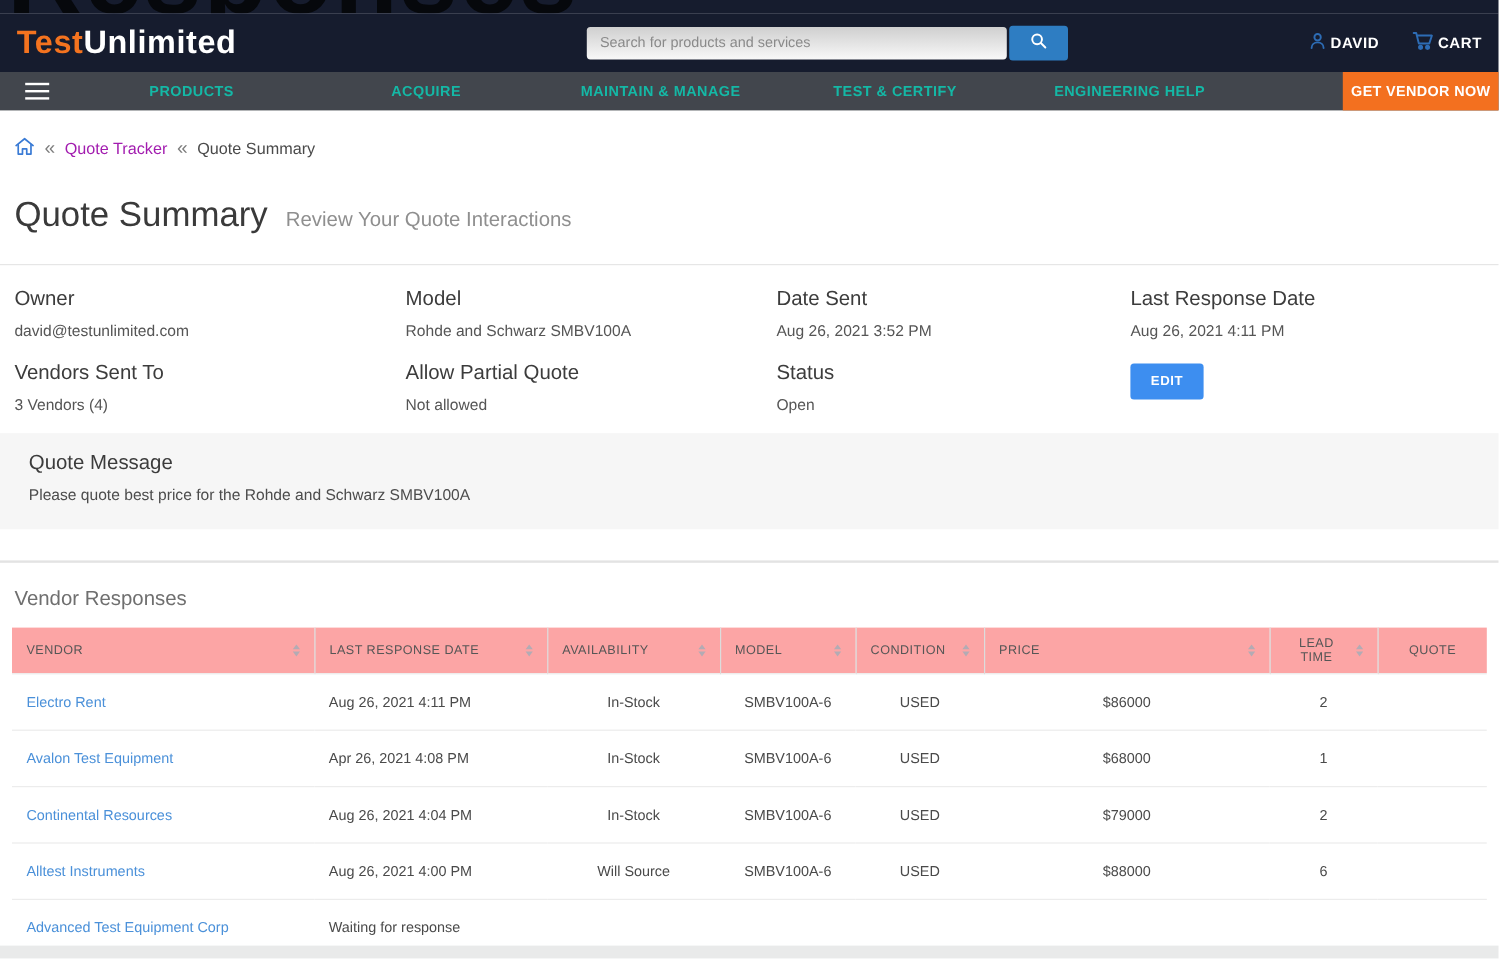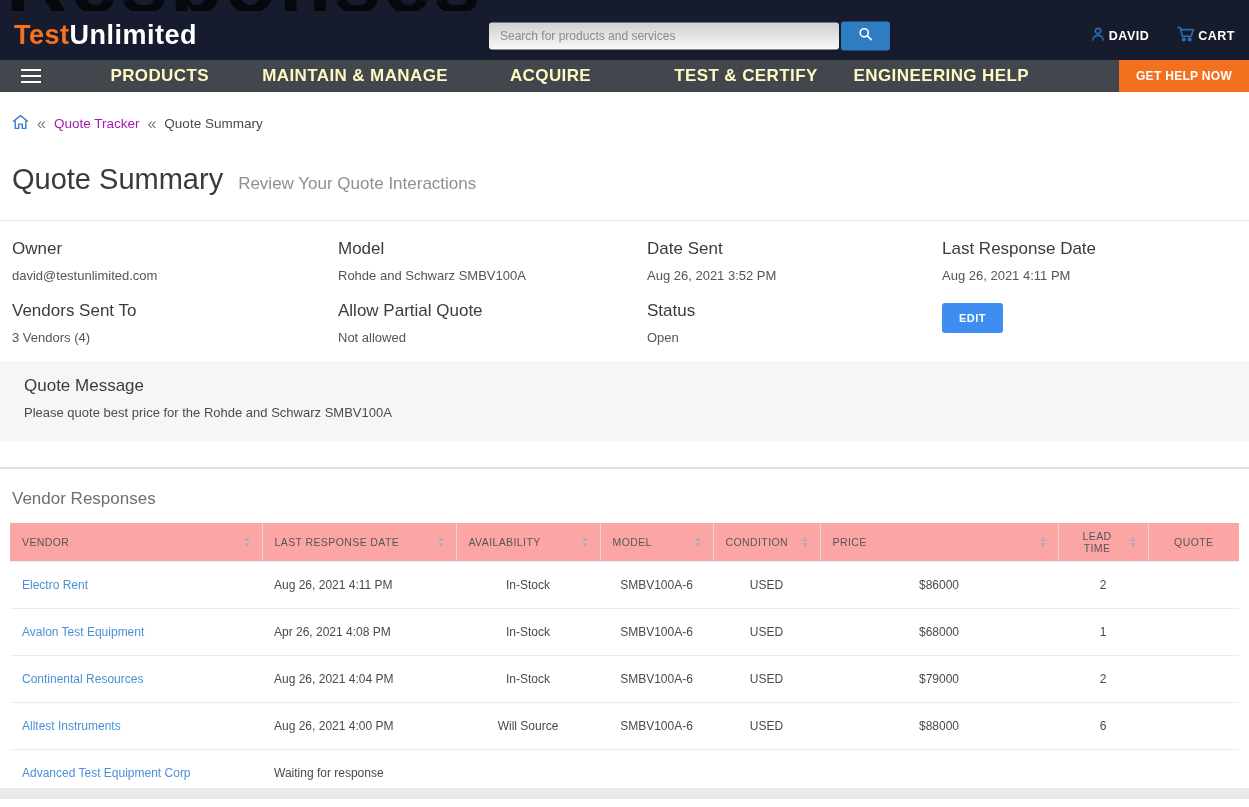--- a/index.html
+++ b/index.html
@@ -19,21 +19,21 @@
   .searchwrap input::placeholder { color:#8a8a8a; }
   .searchbtn { width:49px; height:29px; margin-left:2px; background:#2e7dc2; border:none; border-radius:3px; display:flex; align-items:center; justify-content:center; cursor:pointer; }
   .hdr-right { margin-left:auto; display:flex; align-items:center; gap:28px; }
   .hdr-item { display:flex; align-items:center; gap:3px; color:#fff; font-size:12.5px; font-weight:700; letter-spacing:.5px; cursor:pointer; }
 
   
   .nav { height:32px; background:#42464d; display:flex; align-items:stretch; }
   .burger { width:62px; display:flex; flex-direction:column; justify-content:center; align-items:center; gap:4px; cursor:pointer; }
   .burger i { display:block; width:20px; height:2px; background:#fff; }
   .nav-items { flex:1; display:flex; margin-right:80px; }
-  .nav-item { flex:1; display:flex; align-items:center; justify-content:center; color:#fef9c3; font-size:17px; font-weight:700; letter-spacing:.4px; cursor:pointer; }
+  .nav-item { flex:1; display:flex; align-items:center; justify-content:center; color:#14b8a6; font-size:12px; font-weight:700; letter-spacing:.4px; cursor:pointer; }
   .nav-cta { width:130px; background:#f3701f; color:#fff; font-size:12px; font-weight:700; display:flex; align-items:center; justify-content:center; cursor:pointer; letter-spacing:.3px; }
 
   
   .crumbs { display:flex; align-items:center; gap:8px; padding:22px 12px 0; font-size:13.5px; }
   .crumbs .sep { color:#7c7c7c; font-size:16px; line-height:1; }
   .crumb-link { color:#a21caf; cursor:pointer; }
   .crumb-cur { color:#4a4a4a; }
 
   
   .titlerow { padding:30px 12px 0; display:flex; align-items:baseline; }
@@ -124,26 +124,26 @@
   <div class="nav">
     <div class="burger">
       <span>
           <i></i>
         </span>
         <i></i>
         <i></i>
     </div>
     <div class="nav-items">
       <div class="nav-item">PRODUCTS</div>
+      <div class="nav-item">ACQUIRE</div>
       <div class="nav-item">MAINTAIN &amp; MANAGE</div>
-      <div class="nav-item">ACQUIRE</div>
       <div class="nav-item">TEST &amp; CERTIFY</div>
       <div class="nav-item">ENGINEERING HELP</div>
     </div>
-    <div class="nav-cta">GET HELP NOW</div>
+    <div class="nav-cta">GET VENDOR NOW</div>
   </div>
 
   <div class="crumbs">
     <span>
       <svg width="17" height="16" viewBox="0 0 24 22" fill="none" stroke="#3a7bd5" stroke-width="2" stroke-linecap="round" stroke-linejoin="round">
           <path d="M2 10 L12 2 L22 10"></path>
           <path d="M4.5 9 V20 H9.5 V14 H14.5 V20 H19.5 V9"></path>
         </svg>
     </span>
     <span class="sep">«</span>

